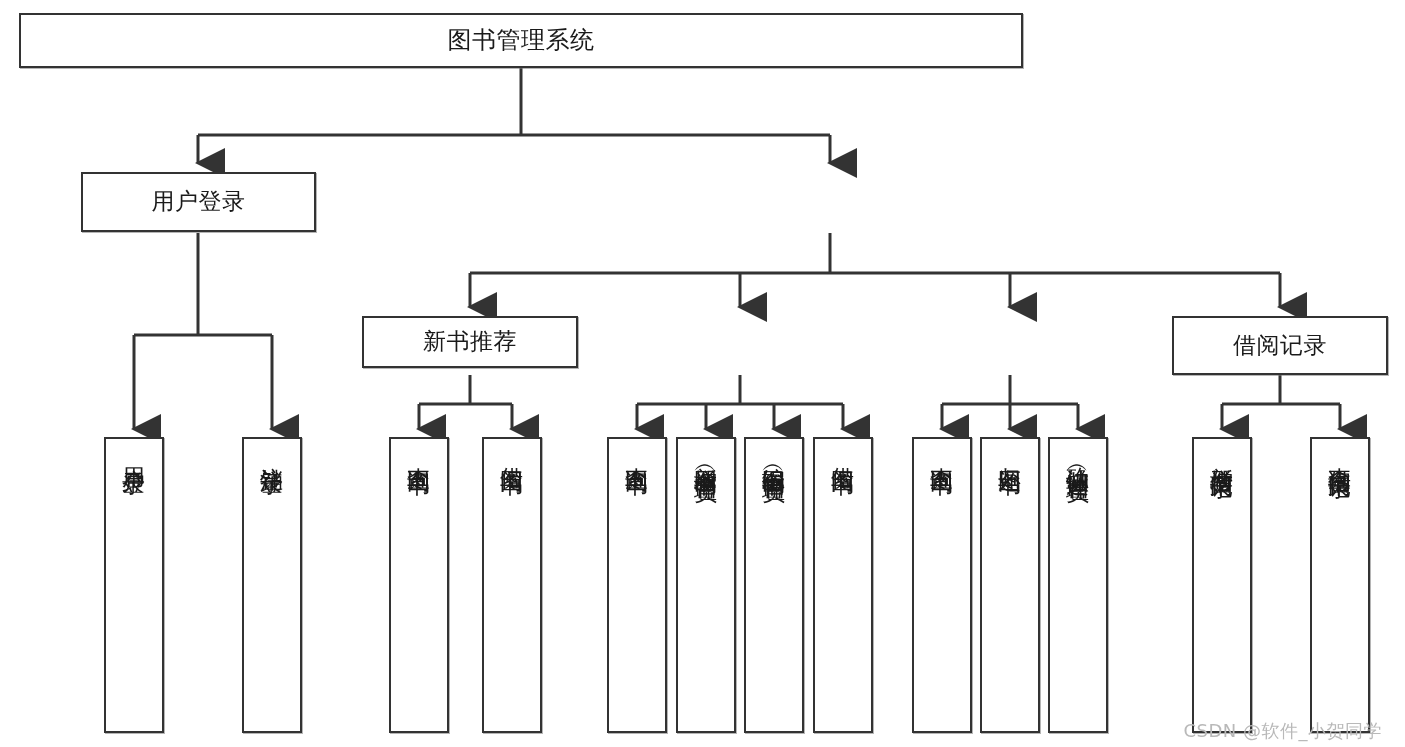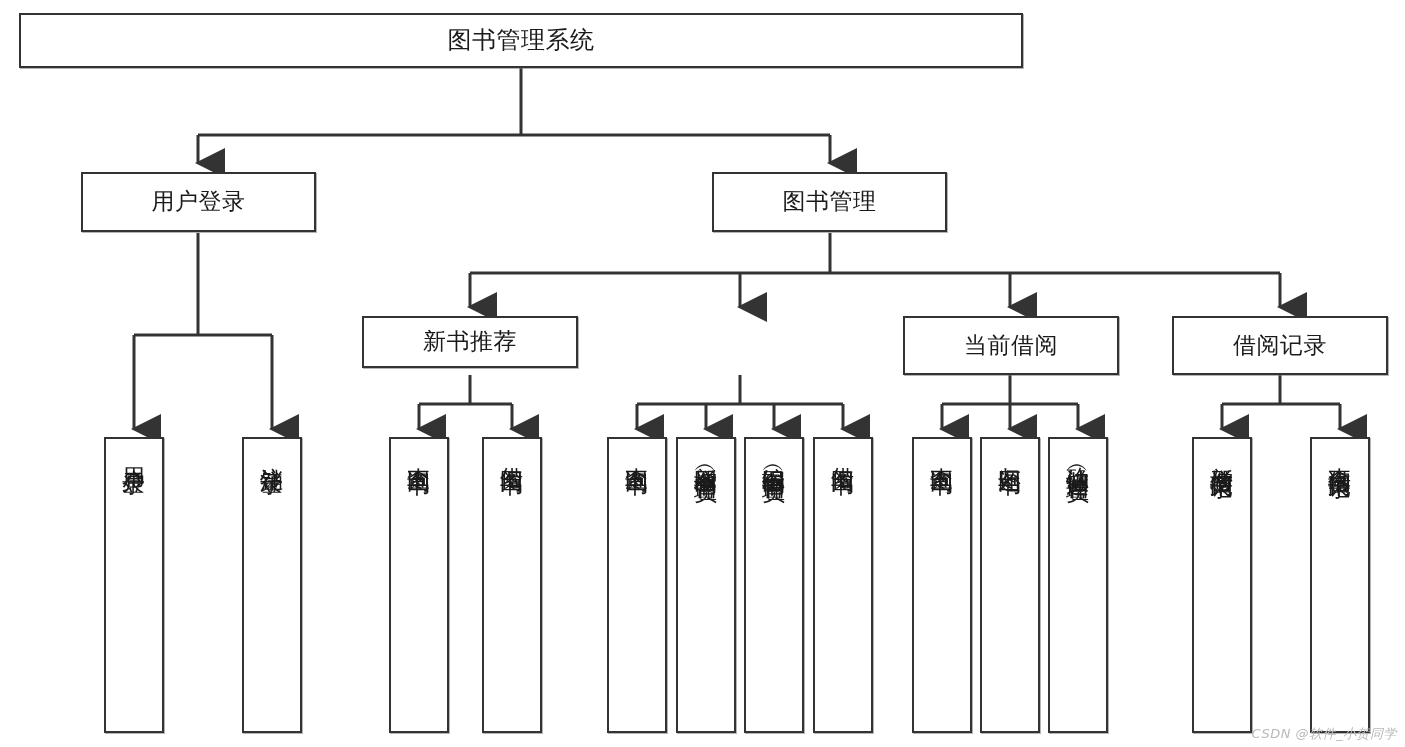--- a/index.html
+++ b/index.html
@@ -60,28 +60,27 @@
   .node.vert .label {
     writing-mode: vertical-rl;
     text-orientation: upright;
     font-size: 23px;
     line-height: 1.05;
     letter-spacing: 2px;
     white-space: nowrap;
   }
   #watermark {
     position: absolute;
-    right: 8px;
+    right: 23px;
     bottom: 4px;
-    font-size: 13px;
+    font-size: 18px;
     color: #b9b9b9;
     letter-spacing: 0.5px;
     user-select: none;
     white-space: nowrap;
-    font-style: italic;
   }
 </style>
 </head>
 <body>
 
 <div id="canvas">
 
   <svg id="edges" viewBox="0 0 1405 747" width="1405" height="747" xmlns="http://www.w3.org/2000/svg">
     <defs>
       <marker id="arrow" viewBox="0 0 12 12" refX="6" refY="10" markerWidth="12" markerHeight="12" orient="auto-start-reverse">
@@ -136,32 +135,26 @@
   </svg>
 
   <div class="node horiz root" style="left:19px; top:13px; width:1004px; height:55px;">
     <span class="label">图书管理系统</span>
   </div>
 
   <div class="node horiz" style="left:81px; top:172px; width:235px; height:60px;">
     <span class="label">用户登录</span>
   </div>
 
-  <div class="node horiz" style="left:712px; top:172px; width:235px; height:60px;">
-    <span class="label">图书管理</span>
-  </div>
 
   <div class="node horiz" style="left:362px; top:316px; width:216px; height:52px;">
     <span class="label">新书推荐</span>
   </div>
 
 
-  <div class="node horiz" style="left:903px; top:316px; width:216px; height:59px;">
-    <span class="label">当前借阅</span>
-  </div>
 
   <div class="node horiz" style="left:1172px; top:316px; width:216px; height:59px;">
     <span class="label">借阅记录</span>
   </div>
 
   <div class="node vert" style="left:104px; top:437px; width:60px; height:296px;">
     <span class="label">用户登录</span>
   </div>
   <div class="node vert" style="left:242px; top:437px; width:60px; height:296px;">
     <span class="label">注销登录</span>

